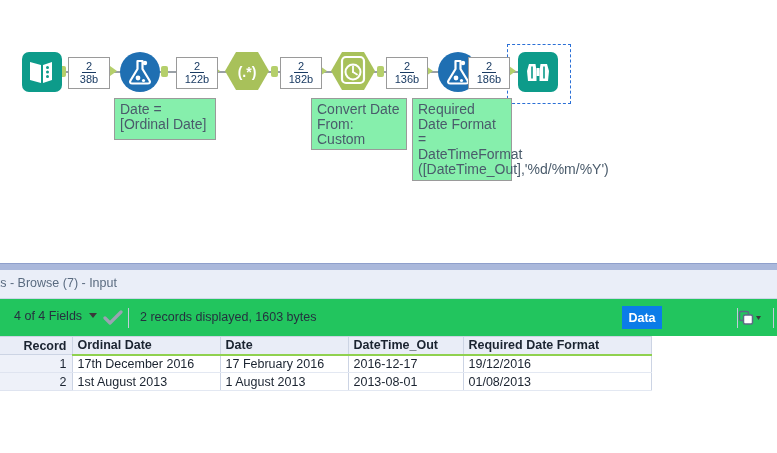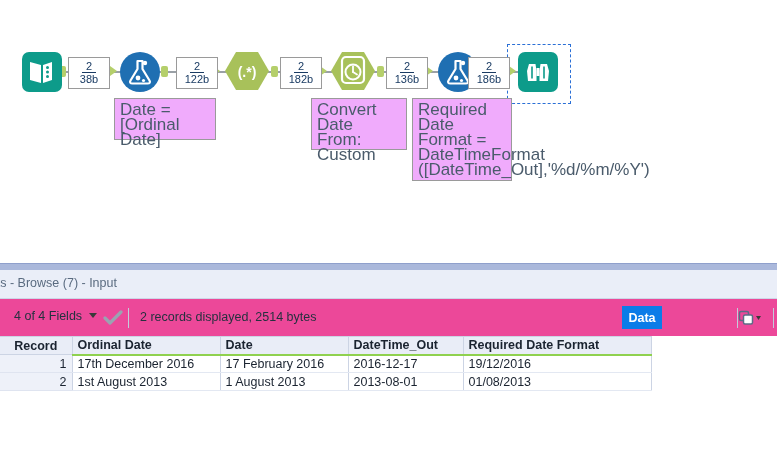--- a/index.html
+++ b/index.html
@@ -33,35 +33,35 @@
     position:absolute;background:#ffffff;border:1px solid #9a9a9a;
     width:42px;height:32px;box-sizing:border-box;
     display:flex;flex-direction:column;align-items:center;justify-content:center;
     font-size:11px;color:#1a3b63;line-height:1.05;
   }
   .conlabel .top{border-bottom:1px solid #1a3b63;padding:0 4px;line-height:1.1;}
   .conlabel .bot{padding:0 2px;line-height:1.15;}
 
   
   .annot{
-    position:absolute;background:#f0abfc;border:1px solid #9a9a9a;
+    position:absolute;background:#86efac;border:1px solid #9a9a9a;
     box-sizing:border-box;padding:3px 4px 5px 5px;
-    font-size:17px;line-height:15px;color:#4a5b6b;white-space:pre-line;
+    font-size:14px;line-height:15px;color:#4a5b6b;white-space:pre-line;
   }
 
   
   .splitter{position:absolute;left:0;top:263px;width:777px;height:7px;background:#aab8db;
             border-top:1px solid #8fa0cc;border-bottom:1px solid #c9d3ea;}
 
   
   .results{position:absolute;left:0;top:270px;width:777px;height:183px;background:#eaeef8;}
   .rtitlebar{position:relative;height:28px;border-bottom:1px solid #cdd6e8;}
   .rtitle{position:absolute;left:-6px;top:6px;font-size:12.5px;color:#5a6b80;white-space:nowrap;}
 
-  .rtoolbar{position:relative;height:38px;background:#ec4899;border-bottom:4px solid #b91c1c;padding-left:32px;}
+  .rtoolbar{position:relative;height:38px;background:#22c55e;border-bottom:4px solid #b91c1c;padding-left:32px;}
 
   .fields-sel{position:absolute;left:14px;top:10px;font-size:12.5px;color:#25313f;white-space:nowrap;}
   .caret{display:inline-block;width:0;height:0;margin-left:7px;vertical-align:2px;
          border-left:4px solid transparent;border-right:4px solid transparent;border-top:5px solid #3a3a3a;}
   .checkmk{position:absolute;left:103px;top:11px;}
   .vsep{position:absolute;width:1px;background:#c3cbdb;}
 
   .recinfo{position:absolute;left:140px;top:11px;font-size:12.5px;color:#25313f;white-space:nowrap;}
 
   .searchbox{position:absolute;left:390px;top:8px;width:222px;height:21px;background:#ffffff;
@@ -79,21 +79,21 @@
   
   .gridwrap{position:absolute;left:0;top:66px;width:777px;height:117px;background:#ffffff;overflow:hidden;}
   .leftrail{position:absolute;left:0;top:0;width:3px;height:55px;background:#1b7fd4;}
   .grid{position:absolute;left:0;top:0;border-collapse:collapse;table-layout:fixed;}
   .grid th,.grid td{
     font-size:12.5px;color:#1a2330;height:18px;padding:1px 5px;box-sizing:border-box;
     border-right:1px solid #ccd4e4;overflow:hidden;white-space:nowrap;
   }
   .grid th{background:#e9edf7;font-weight:bold;text-align:left;border-bottom:2px solid #8fd14f;
            border-top:1px solid #ccd4e4;}
-  .grid th.recordhead{text-align:center;border-bottom:1px solid #ccd4e4;}
+  .grid th.recordhead{text-align:right;border-bottom:1px solid #ccd4e4;}
   .grid td{background:#ffffff;border-bottom:1px solid #e3e8f2;}
   .grid td.recordcell{background:#eef1f9;text-align:right;border-bottom:1px solid #dfe4f0;}
 </style>
 </head>
 <body>
 
 <div id="app">
 
   <div class="canvas">
 
@@ -230,21 +230,21 @@
       </div>
 
       <span class="checkmk">
         <svg width="20" height="16" viewBox="0 0 20 16">
           <path d="M2 8 L7 13 L18 2" fill="none" stroke="#9aa3b2" stroke-width="3.2" stroke-linecap="round" stroke-linejoin="round"></path>
         </svg>
       </span>
 
       <div class="vsep" style="left:128px;top:9px;height:20px;"></div>
 
-      <div class="recinfo">2 records displayed, 2514 bytes</div>
+      <div class="recinfo">2 records displayed, 1603 bytes</div>
 
 
       <div class="seg active" style="left:622px;width:40px;">Data</div>
 
       <div class="vsep" style="left:737px;top:9px;height:20px;"></div>
 
       <span class="copybtn">
         <svg width="26" height="16" viewBox="0 0 26 16">
           <rect x="1.5" y="1.5" width="9" height="9" rx="1.5" fill="none" stroke="#5d6b86" stroke-width="1.5"></rect>
           <rect x="5.5" y="5" width="9" height="9" rx="1.5" fill="#ffffff" stroke="#5d6b86" stroke-width="1.5"></rect>

